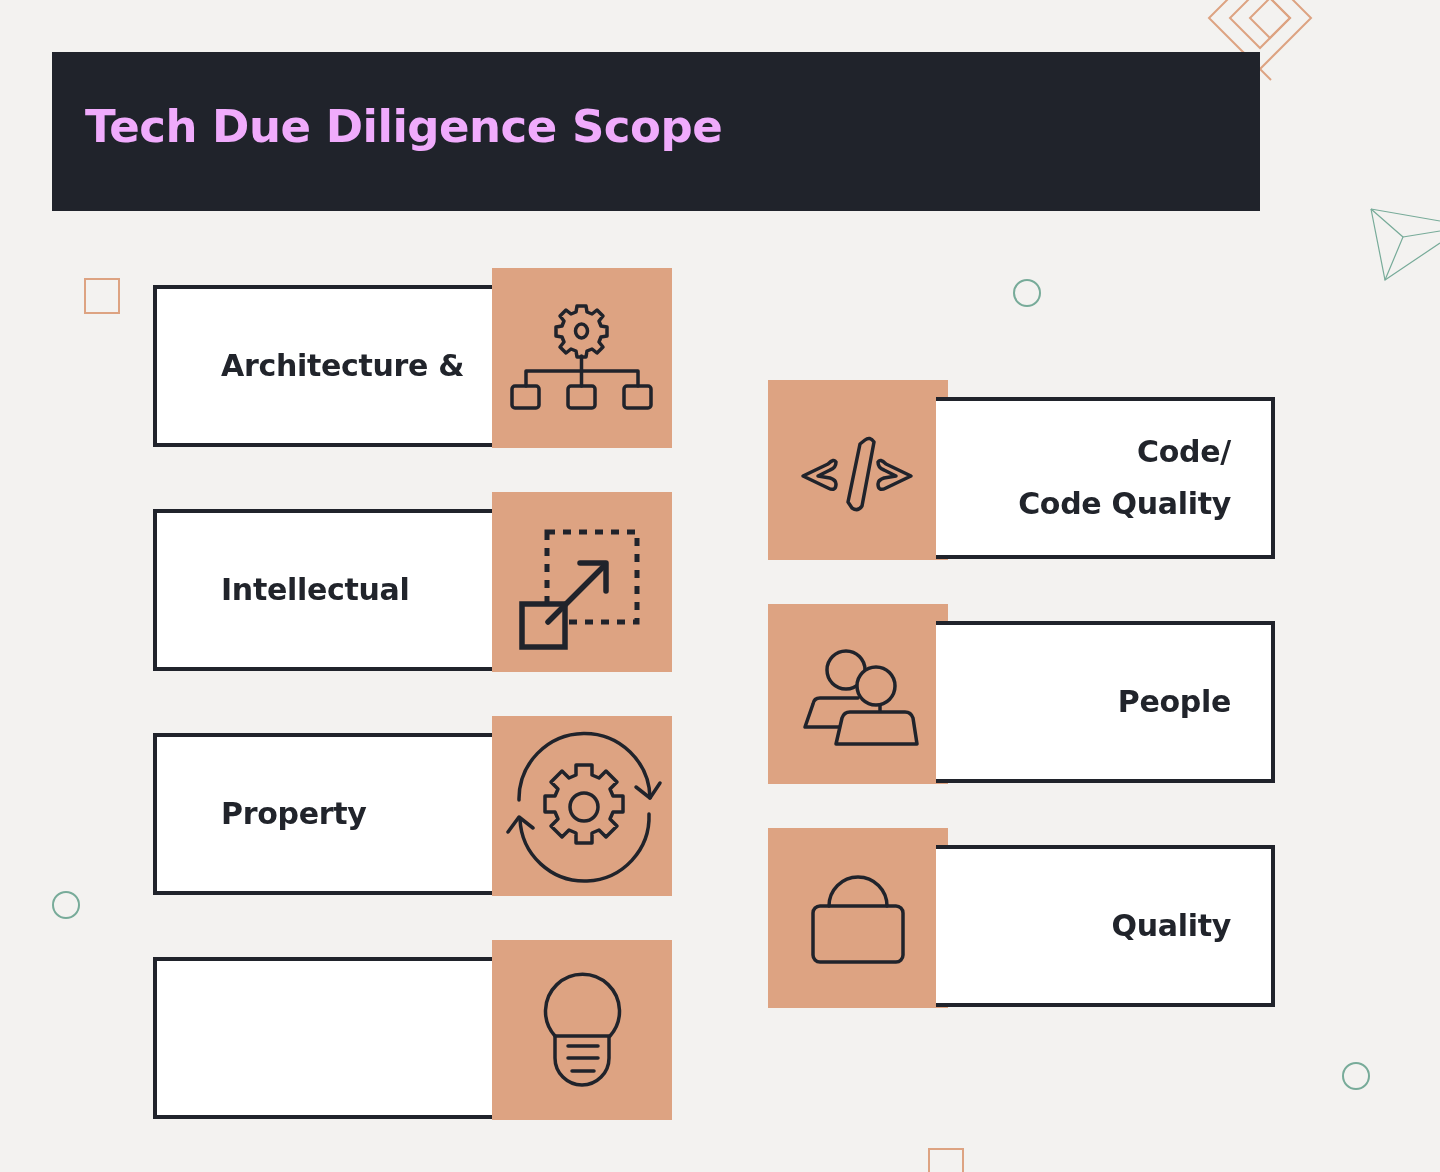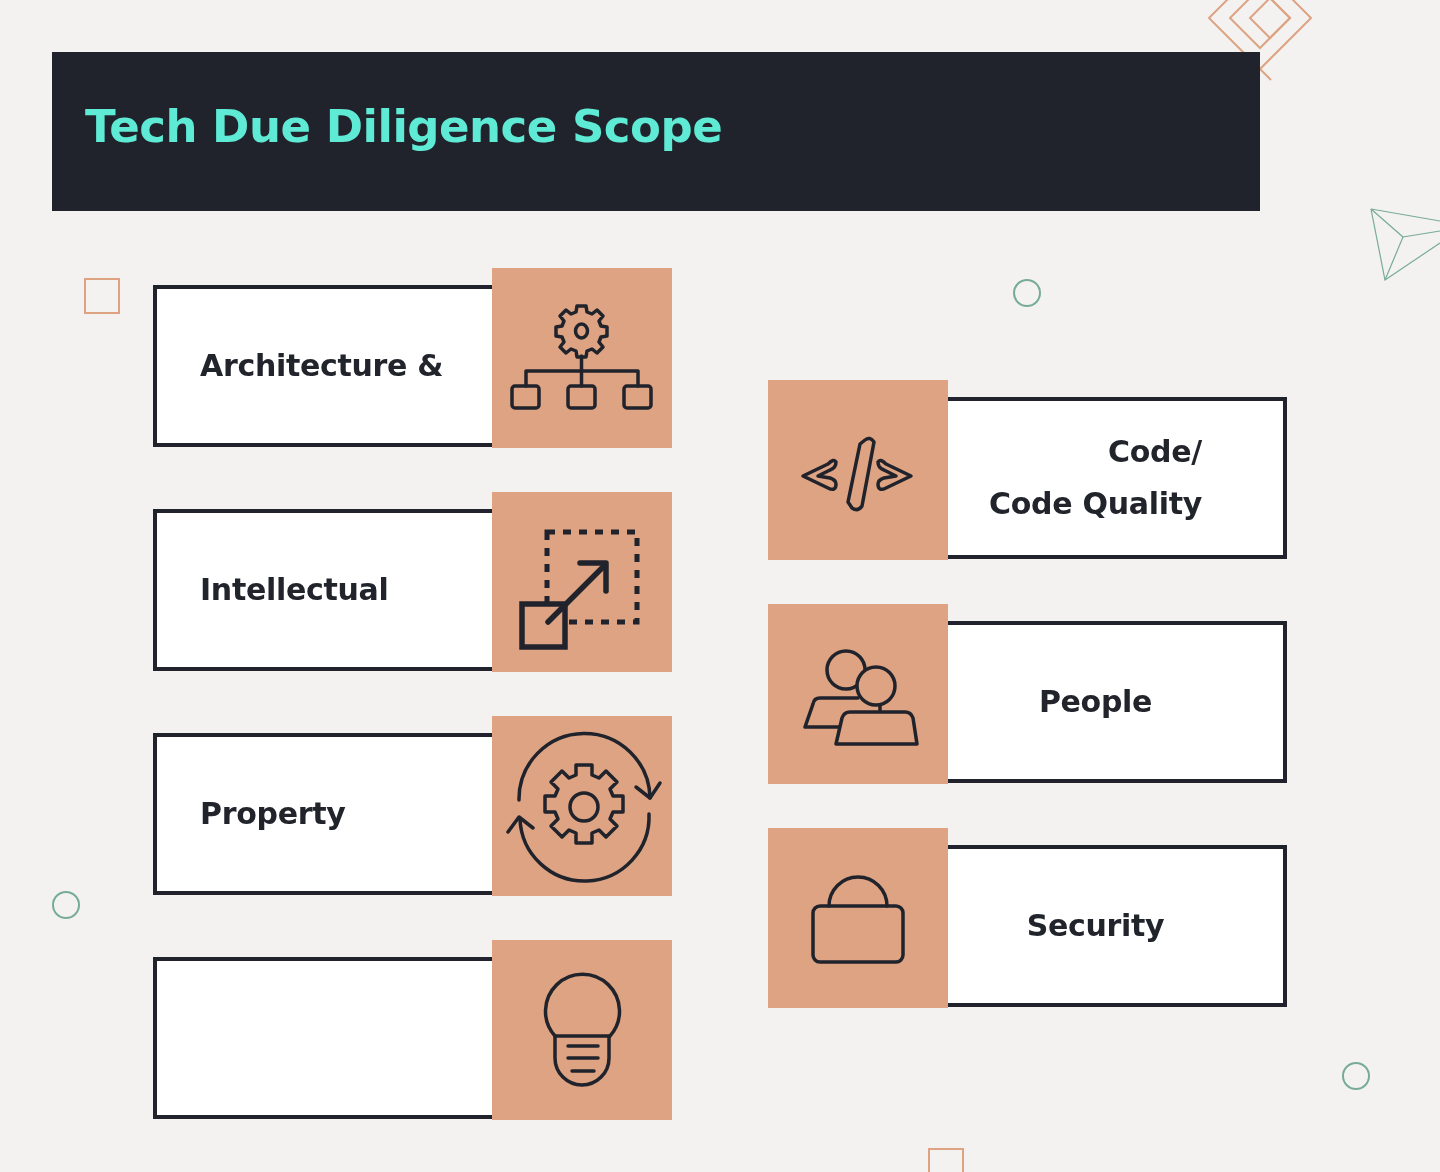--- a/index.html
+++ b/index.html
@@ -9,35 +9,35 @@
     font-family: "DejaVu Sans", "Liberation Sans", sans-serif;
     color: #21242b;
   }
   .deco { position: absolute; }
   .header {
     position: absolute; left: 52px; top: 52px; width: 1208px; height: 159px;
     background: #20232b;
   }
   .header h1 {
     margin: 0; position: absolute; left: 33px; top: 52px;
-    color: #5eead4; font-size: 45px; font-weight: bold; letter-spacing: -0.5px;
+    color: #f0abfc; font-size: 45px; font-weight: bold; letter-spacing: -0.5px;
     line-height: 1;
   }
   .card { position: absolute; }
   .card .box {
     position: absolute; width: 339px; height: 162px; box-sizing: border-box;
     border: 4px solid #20232b; background: #ffffff;
     display: flex; align-items: center;
   }
   .card .label {
     font-size: 30px; font-weight: bold; line-height: 52px; color: #21242b;
     letter-spacing: -0.3px;
   }
-  .card.left .box { left: 0; top: 17px; border-right: none; padding-left: 43px; }
-  .card.right .box { left: 180px; top: 17px; border-left: none; justify-content: center; padding-right: 40px; text-align: right; }
+  .card.left .box { left: 0; top: 17px; border-right: none; padding-left: 64px; }
+  .card.right .box { left: 168px; top: 17px; border-left: none; justify-content: flex-end; padding-right: 40px; text-align: right; }
   .card .icon {
     position: absolute; top: 0; width: 180px; height: 180px; background: #dda382;
   }
   .card.left .icon { left: 339px; }
   .card.right .icon { left: 0; }
   .card .icon svg { width: 180px; height: 180px; display: block; }
 </style>
 </head>
 <body>
 
@@ -171,16 +171,16 @@
 
 <div class="card right" style="left:768px;top:828px;">
   <div class="icon">
     <svg viewBox="0 0 180 180" fill="none" stroke="#20232b" stroke-width="3.5" stroke-linejoin="round" stroke-linecap="round">
       <path d="M61,78 A29,29 0 0 1 119,78"></path>
       <rect x="45" y="78" width="90" height="56" rx="7"></rect>
     </svg>
   </div>
   <div class="box">
     <div class="label">
-      <div>Security</div>
+      <div>Quality</div>
     </div>
   </div>
 </div>
 
 </body></html>

